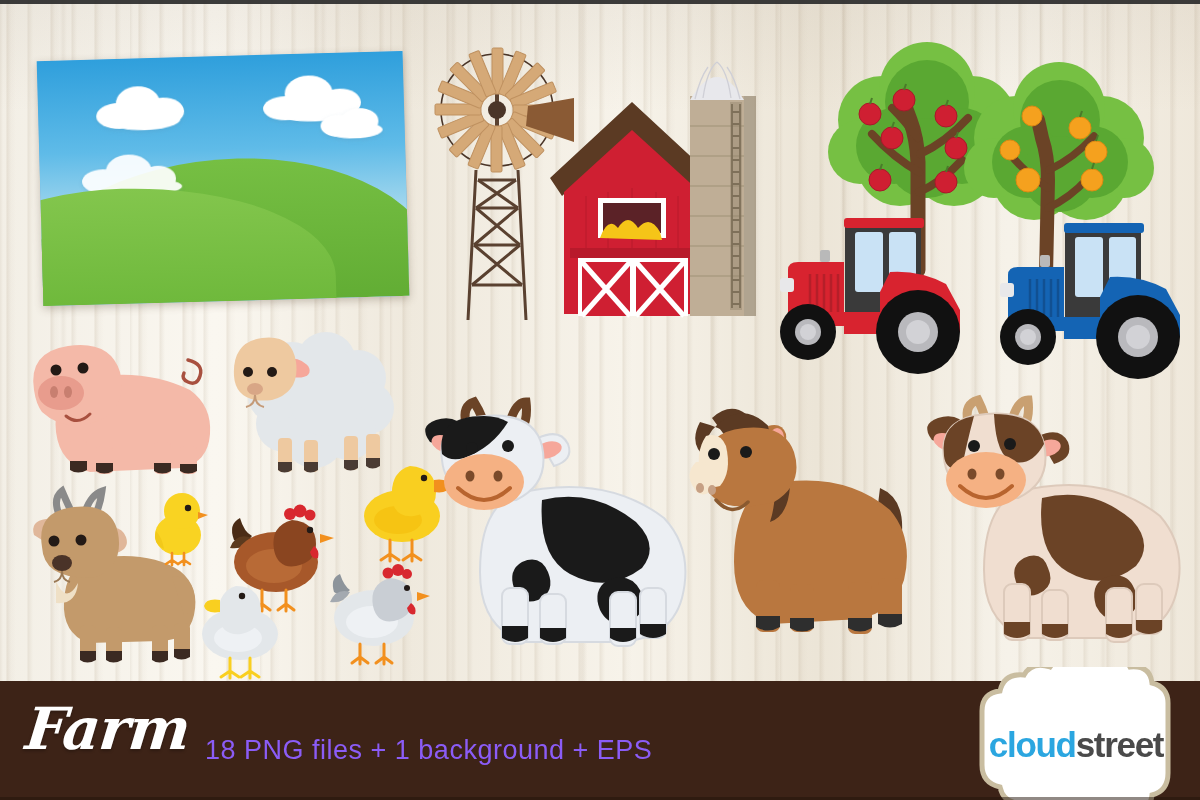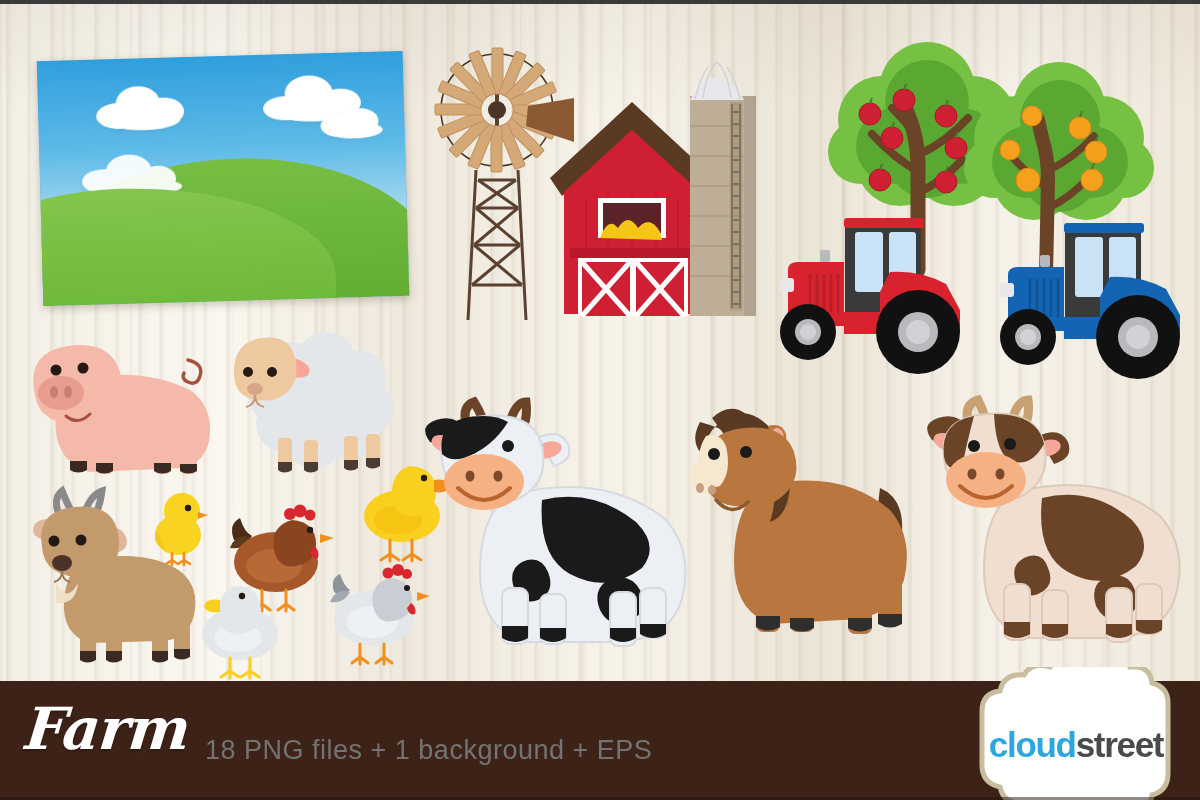--- a/index.html
+++ b/index.html
@@ -24,21 +24,21 @@
   .wood-shade{position:absolute;inset:0;background:
       linear-gradient(180deg, rgba(120,100,78,.07) 0%, rgba(255,255,255,0) 14%, rgba(255,255,255,0) 86%, rgba(120,100,78,.06) 100%);}
   .topline{position:absolute;left:0;top:0;width:1200px;height:4px;background:#2b2b2b;opacity:.92;}
   .botline{position:absolute;left:0;bottom:0;width:1200px;height:3px;background:#221309;opacity:.5;}
 
   
   .footer{position:absolute;left:0;top:681px;width:1200px;height:119px;background:#3d2317;}
   .footer-title{position:absolute;left:26px;top:700px;color:#fff;font-size:58px;line-height:1;
      font-family:"DejaVu Serif",serif;font-style:italic;font-weight:700;letter-spacing:-1px;
      transform:skewX(-6deg);text-shadow:0 2px 3px rgba(0,0,0,.25);}
-  .footer-sub{position:absolute;left:205px;top:735px;color:#737373;font-size:27px;
+  .footer-sub{position:absolute;left:205px;top:735px;color:#8b5cf6;font-size:27px;
      font-family:"Liberation Sans",sans-serif;font-weight:300;letter-spacing:.5px;}
 
   
   .badge{position:absolute;left:952px;top:667px;width:248px;height:169px;}
   .badge svg{display:block;}
   .badge-text{position:absolute;left:0;top:58px;width:248px;text-align:center;
      font-size:35px;font-weight:700;letter-spacing:-1.3px;font-family:"Liberation Sans",sans-serif;}
   .bt-cloud{color:#2ba6e0;} .bt-street{color:#4a4a4a;}
 
   

